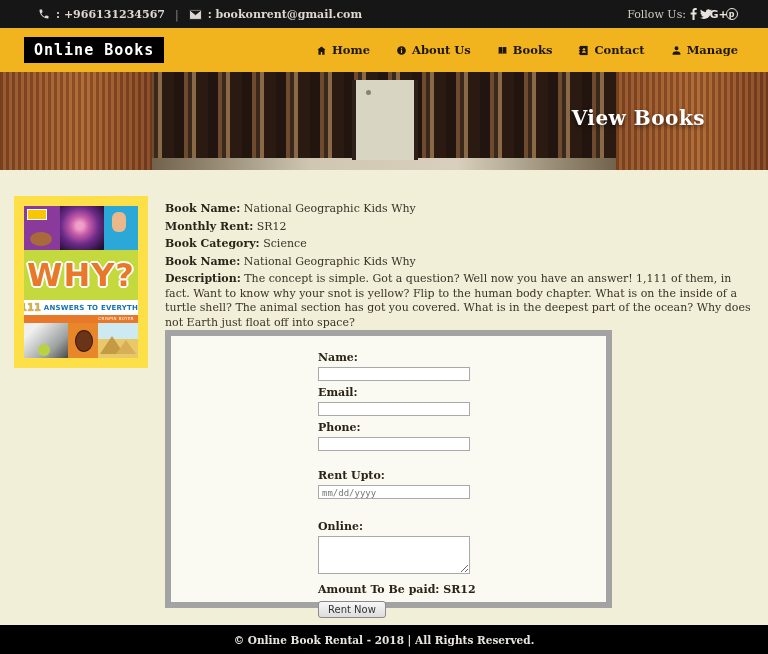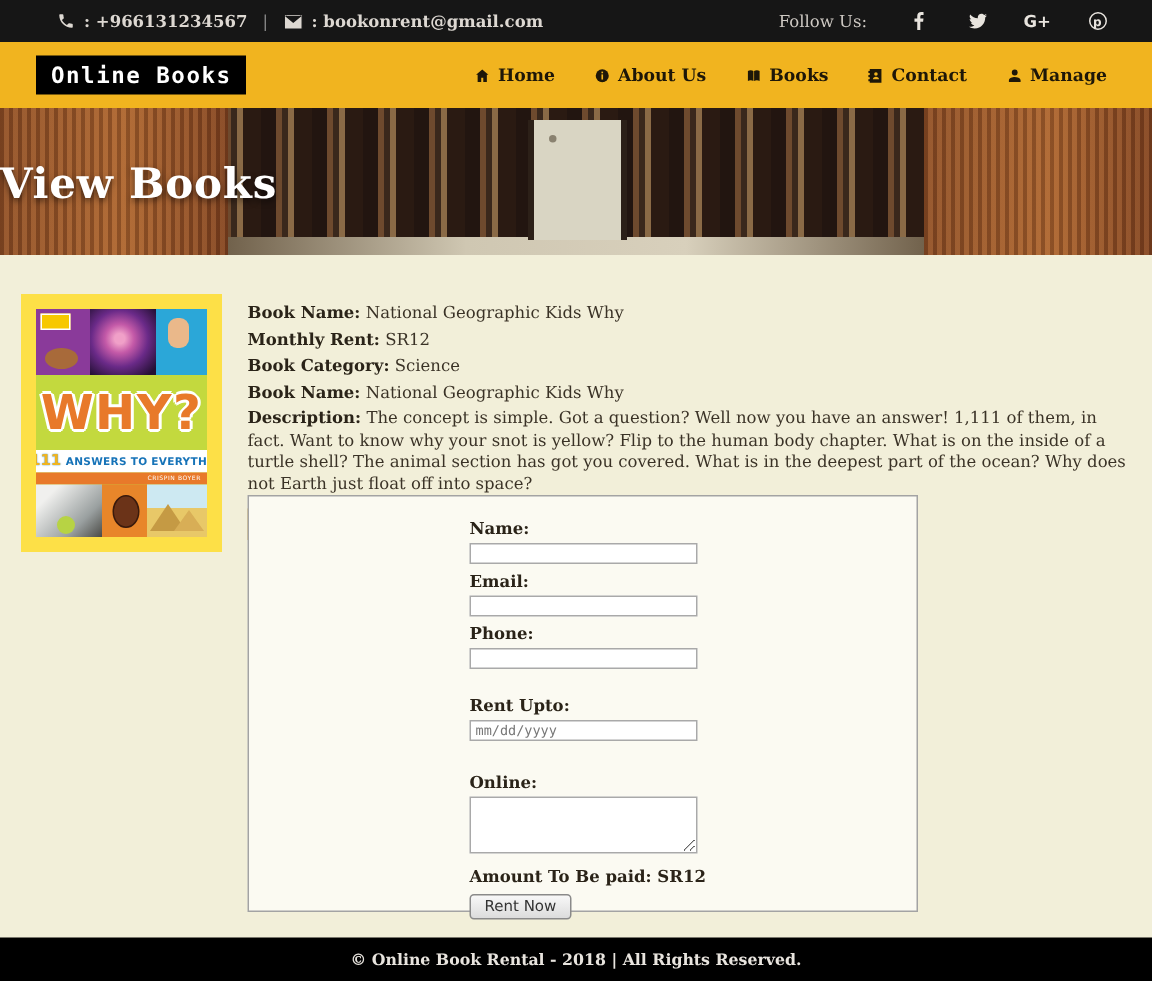--- a/index.html
+++ b/index.html
@@ -13,21 +13,21 @@
   
   .topbar {
     position:absolute; left:0; top:0; width:768px; height:28px;
     background:#161616; color:#ddd8d2;
     display:flex; align-items:center; justify-content:space-between;
     padding:0 30px 0 38px; font-size:11px; font-weight:bold;
   }
   .topbar .contact { display:flex; align-items:center; gap:6px; }
   .topbar svg { display:block; }
   .topbar .sep { color:#8a8a8a; margin:0 4px; font-weight:normal; }
-  .topbar .follow { display:flex; align-items:center; gap:27px; font-weight:normal; color:#cfcac4; }
+  .topbar .follow { display:flex; align-items:center; gap:0; font-weight:normal; color:#cfcac4; }
   .social-icon { width:13px; height:13px; display:inline-flex; align-items:center; justify-content:center; cursor:pointer; }
   .social-icon svg { width:12px; height:12px; fill:#e8e4de; }
   .gplus { font-family:"DejaVu Sans",sans-serif; font-weight:bold; font-size:11px; color:#e8e4de; }
   .pcircle { width:12px; height:12px; border:1.4px solid #e8e4de; border-radius:50%;
     font-family:"DejaVu Sans",sans-serif; font-size:8px; font-weight:bold; color:#e8e4de;
     display:flex; align-items:center; justify-content:center; }
   
   .navbar {
     position:absolute; left:0; top:28px; width:768px; height:44px;
     background:#f1b41f; display:flex; align-items:center; justify-content:space-between;
@@ -55,22 +55,22 @@
       repeating-linear-gradient(90deg,
         #221510 0 10px, #6e4a2e 10px 14px, #3a281c 14px 18px,
         #8a6a46 18px 22px, #2a1a12 22px 34px);
   }
   .shelf-floor { position:absolute; bottom:0; left:140px; width:488px; height:12px;
       background:linear-gradient(90deg,#6a5a44, #cfc7b2 35%, #d8d0bc 65%, #6a5a44); }
   .door { position:absolute; left:352px; top:8px; width:66px; height:80px;
       background:#d9d5c3; border-left:4px solid #2c2018; border-right:4px solid #2c2018; }
   .door:before { content:""; position:absolute; left:10px; top:10px; width:5px; height:5px; border-radius:50%; background:#8a8270; }
   .hero-title {
-    position:absolute; left:0; top:34px; width:705px; text-align:left;
-    color:#fff; font-size:28px; font-weight:bold; letter-spacing:.5px;
+    position:absolute; left:0; top:34px; width:705px; text-align:right;
+    color:#fff; font-size:20px; font-weight:bold; letter-spacing:.5px;
     text-shadow:0 2px 4px rgba(0,0,0,.55);
   }
   
   .content { position:absolute; left:0; top:170px; width:768px; height:455px; background:#f2efd9; }
   
   .book-panel { position:absolute; left:14px; top:26px; width:134px; height:172px; background:#fde047; padding:10px; cursor:pointer; }
   .cover { position:relative; width:114px; height:152px; background:#c3d93e; overflow:hidden; font-family:"DejaVu Sans",sans-serif; }
   .cov-top { display:flex; height:44px; }
   .cov-purple { width:36px; height:44px; background:#8a3a9a; position:relative; }
   .cov-purple:before { content:""; position:absolute; left:6px; bottom:4px; width:22px; height:14px; border-radius:50%; background:#a86a3a; }
@@ -104,21 +104,21 @@
   .detail-line b, .desc b { color:#2a2318; }
   .desc { margin-top:2px; line-height:14.5px; }
   .rent-now-yellow {
     display:inline-block; margin-top:9px; background:#f1b41f; border:1px solid #c08e10;
     color:#241c06; font-weight:bold; font-size:11px; font-family:"DejaVu Serif",serif;
     padding:3px 11px; cursor:pointer;
   }
   
   .form-box {
     position:absolute; left:165px; top:160px; width:447px; height:278px;
-    background:#fbfaf2; border:1px solid #a3a3a3; padding:10px 0 0 147px;
+    background:#fbfaf2; border:6px solid #a3a3a3; padding:10px 0 0 147px;
   }
   .f-label { display:block; font-size:11px; font-weight:bold; color:#2a2318; margin:5px 0 3px; }
   .f-input {
     width:152px; height:14px; border:1px solid #a9a9a9; background:#fff;
     font-size:10px; font-family:"DejaVu Sans",sans-serif; padding:0 3px; display:block;
   }
   .f-input::placeholder, .f-date::placeholder { color:#777; font-family:"DejaVu Sans Mono",monospace; font-size:9px; }
   .gap-sm { height:13px; } .gap-md { height:16px; }
   .f-textarea { width:152px; height:38px; border:1px solid #a9a9a9; background:#fff; resize:both;
     font-size:10px; font-family:"DejaVu Sans",sans-serif; display:block; }

